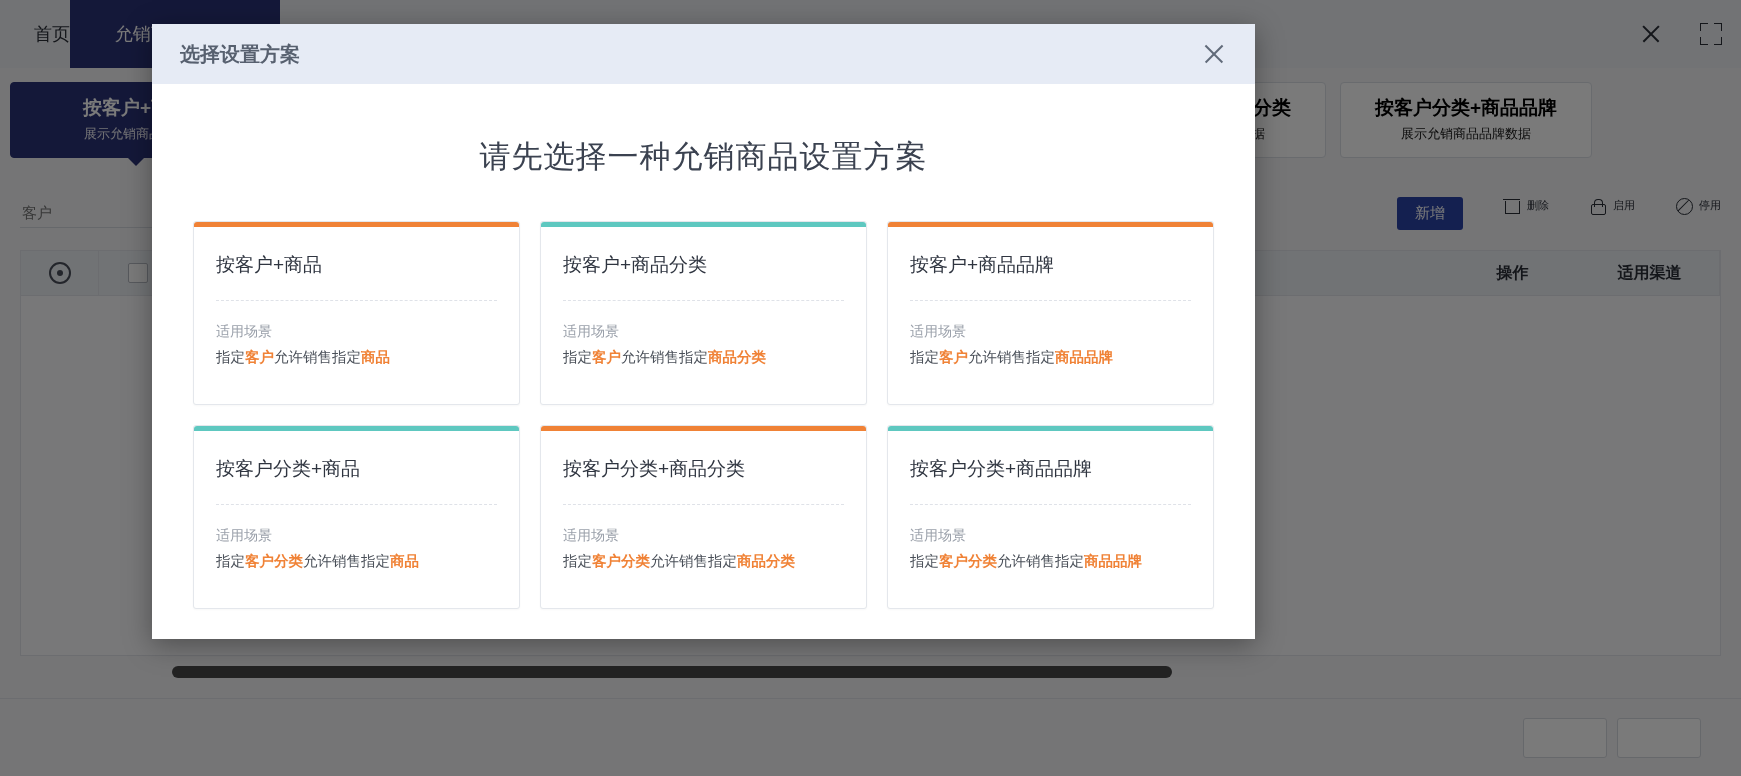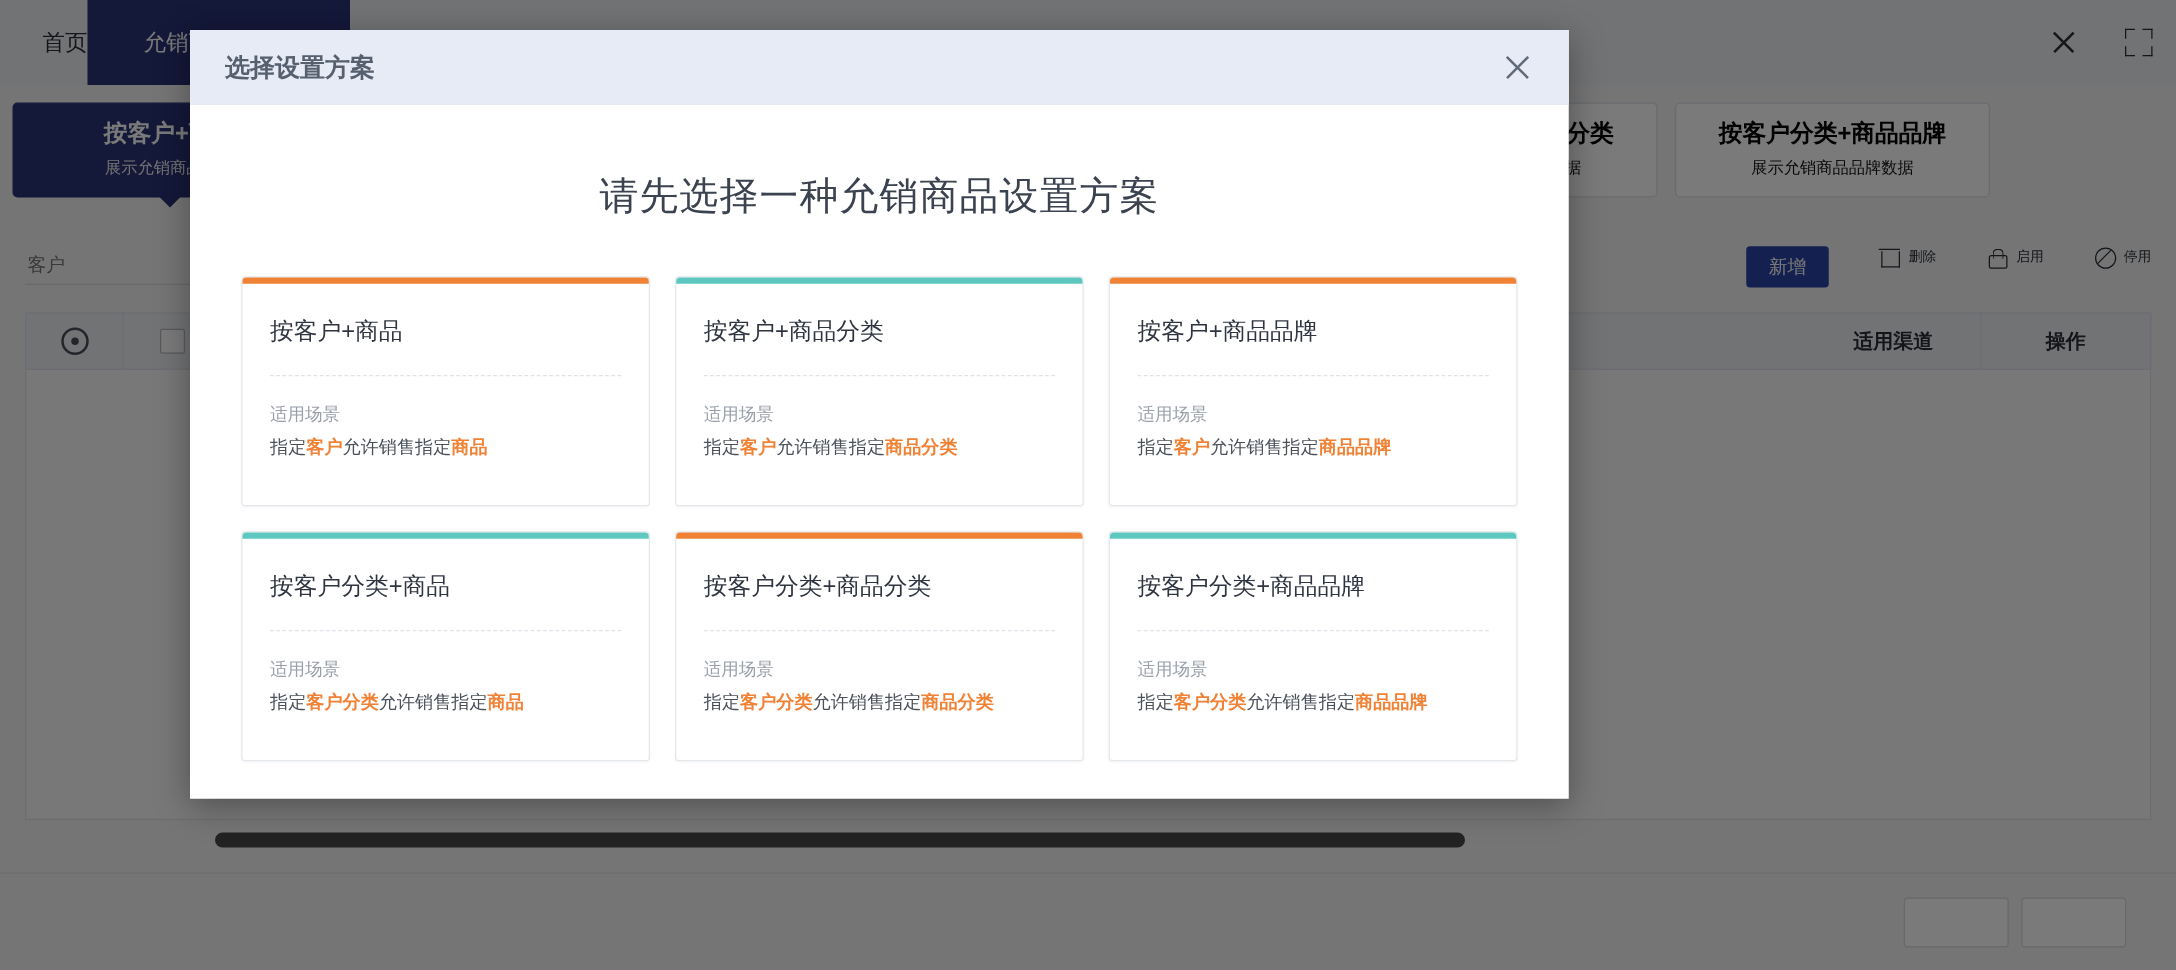--- a/index.html
+++ b/index.html
@@ -281,22 +281,22 @@
   </div>
 
   <div class="table-head">
     <div class="th th-gear">
       <span class="gear-ico"></span>
     </div>
     <div class="th th-check">
       <span class="chk"></span>
     </div>
     <div class="th" style="flex:1;border-right:none;"></div>
+    <div class="th" style="width:135px;border-right:none;">操作</div>
     <div class="th" style="width:140px;">适用渠道</div>
-    <div class="th" style="width:135px;border-right:none;">操作</div>
   </div>
 
   <div class="table-body"></div>
 
   <div class="hscroll">
     <div class="thumb"></div>
   </div>
 
   <div class="pagination">
     <div class="pg-box"></div>

